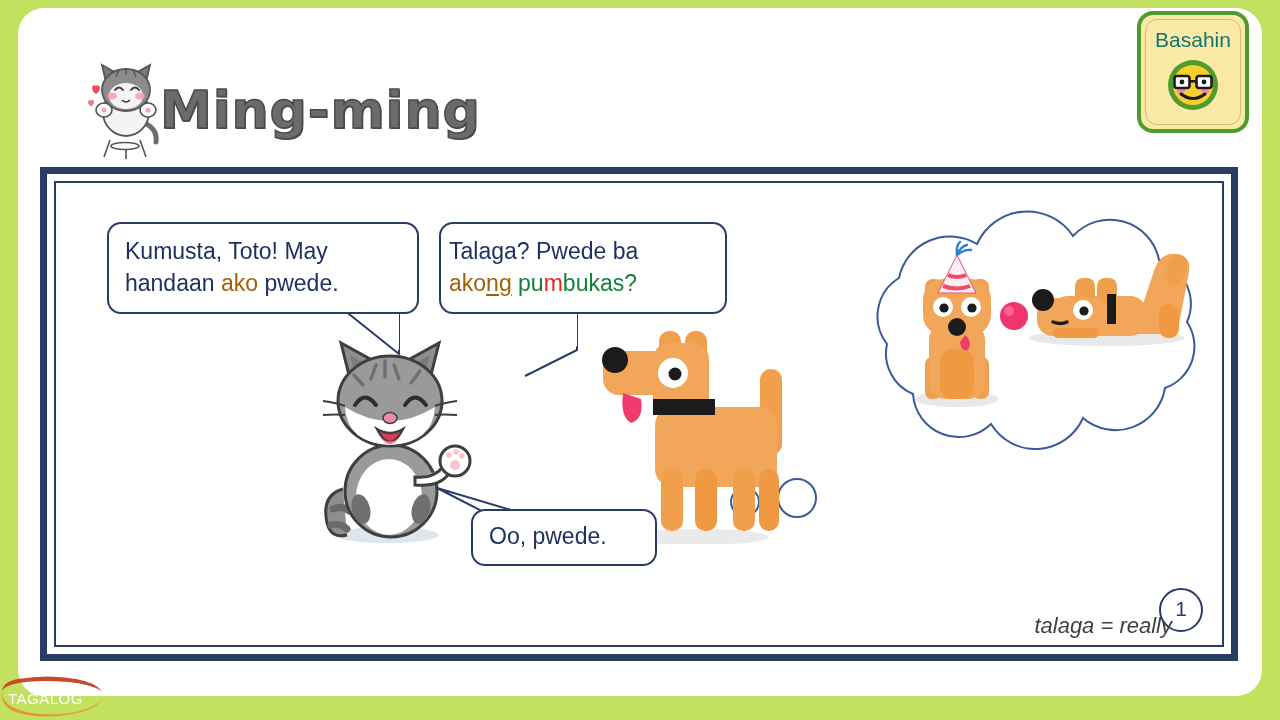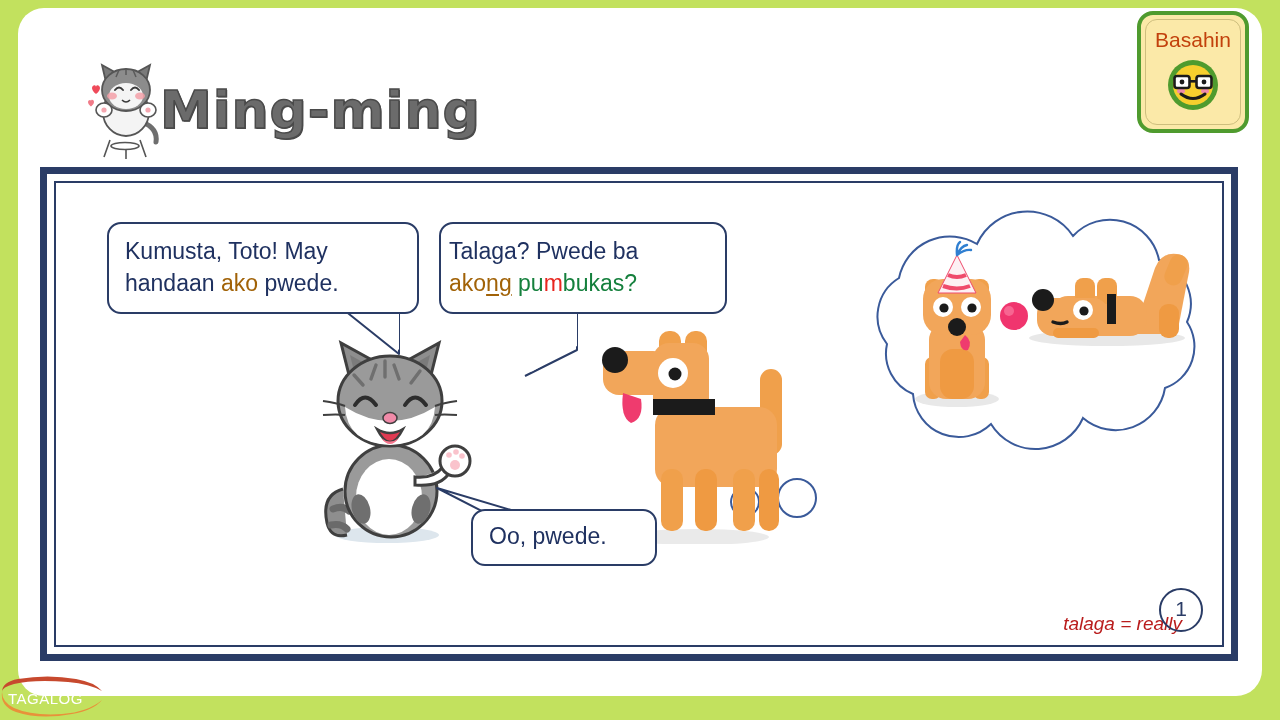--- a/index.html
+++ b/index.html
@@ -71,21 +71,21 @@
     right: 4px; bottom: 4px;
     border: 1.5px solid #cdbe7d;
     border-radius: 12px;
     box-sizing: border-box;
   }
   #basahin-label {
     position: relative;
     display: block;
     margin-top: 13px;
     font-size: 21px;
-    color: #c2410c;
+    color: #0f766e;
     z-index: 2;
   }
   #basahin-emoji {
     position: relative;
     display: block;
     margin: 6px auto 0;
     width: 54px; height: 54px;
     z-index: 2;
   }
   
@@ -139,25 +139,25 @@
     border-radius: 50%;
     color: #2a3c66;
     font-size: 21px;
     line-height: 38px;
     text-align: center;
     z-index: 7;
   }
   
   #footnote {
     position: absolute;
-    right: 80px;
+    right: 90px;
     top: 605px;
-    font-size: 19px;
+    font-size: 22px;
     font-style: italic;
-    color: #b91c1c;
+    color: #404040;
   }
   
   #logo {
     position: absolute;
     left: 0px;
     bottom: 0px;
     width: 110px;
     height: 44px;
   }
 </style>

